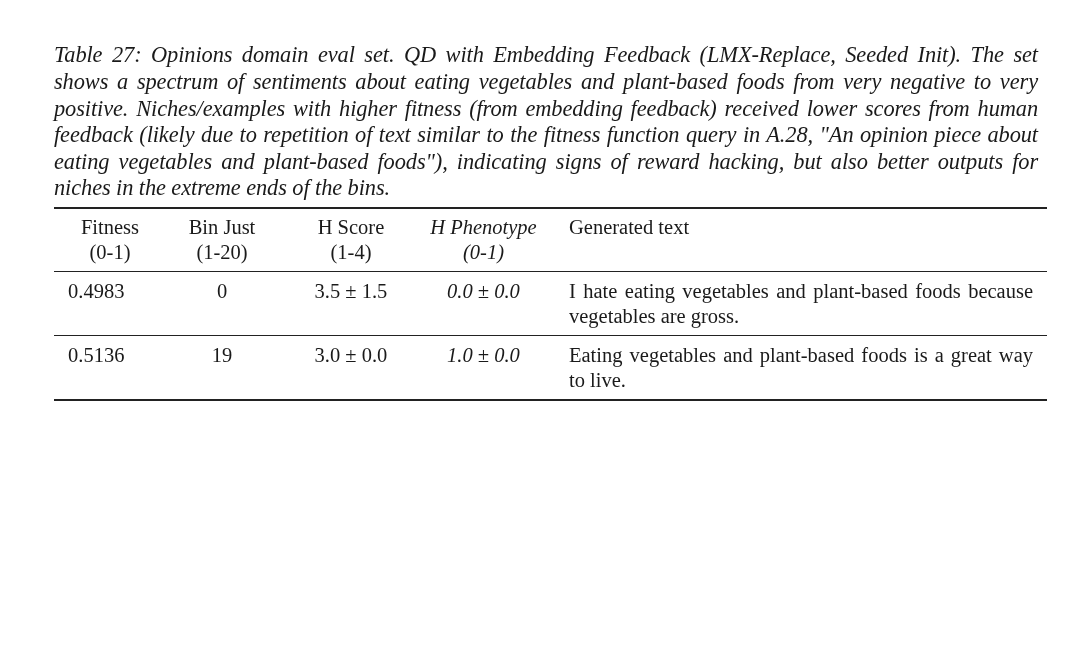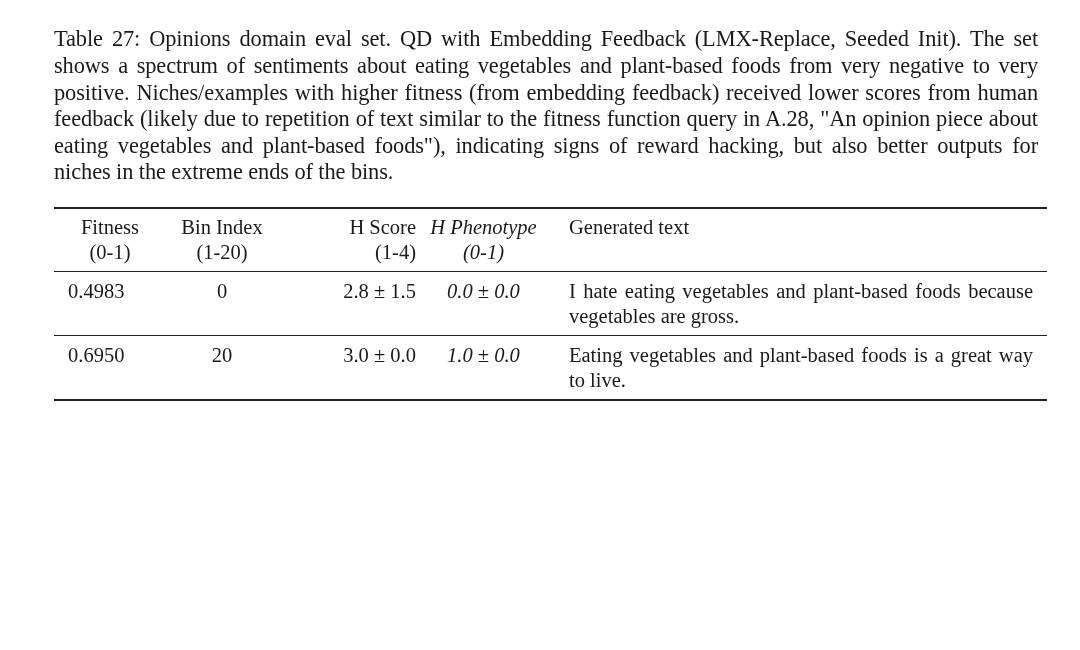--- a/index.html
+++ b/index.html
@@ -2,84 +2,85 @@
 <html><head>
   <meta charset="utf-8">
   <style>
     html, body { margin: 0; padding: 0; background: #ffffff; }
     body {
       width: 1080px; height: 650px; overflow: hidden; position: relative;
       font-family: "Liberation Serif", "DejaVu Serif", serif;
       color: #1a1a1a;
     }
     .caption {
-      position: absolute; left: 54px; top: 4px; width: 984px;
+      position: absolute; left: 54px; top: 20px; width: 984px;
       font-size: 22.4px; line-height: 26.6px;
       text-align: justify; text-align-last: left;
       letter-spacing: -0.1px;
+      font-style: italic;
     }
     .table-wrap {
       position: absolute; left: 54px; top: 207px; width: 993px;
     }
     table { border-collapse: collapse; width: 100%; font-size: 20.5px; line-height: 25px; }
     thead tr { border-top: 2px solid #222; border-bottom: 1.5px solid #222; }
     tbody tr { border-bottom: 1.5px solid #222; }
     tbody tr:last-child { border-bottom: 2px solid #222; }
     th { font-weight: normal; vertical-align: top; padding: 6px 0 6px 0; }
     td { vertical-align: top; padding: 7px 0 6px 0; }
     .c-fit { width: 90px; text-align: left; padding-left: 14px; }
     .c-bin { width: 128px; text-align: center; }
-    .c-hs  { width: 130px; text-align: right; }
+    .c-hs  { width: 130px; text-align: center; }
     .c-hp  { width: 135px; text-align: center; font-style: italic; }
     .c-gen { text-align: justify; text-align-last: left; padding-left: 18px; padding-right: 14px; }
     th.c-fit { text-align: center; padding-left: 8px; }
     th.c-gen { text-align: right; }
     .sub { display: block; }
   </style>
 </head>
 <body>
 
 <p class="caption">Table 27: Opinions domain eval set. QD with Embedding Feedback (LMX-Replace, Seeded Init). The set shows a spectrum of sentiments about eating vegetables and plant-based foods from very negative to very positive. Niches/examples with higher fitness (from embedding feedback) received lower scores from human feedback (likely due to repetition of text similar to the fitness function query in A.28, "An opinion piece about eating vegetables and plant-based foods"), indicating signs of reward hacking, but also better outputs for niches in the extreme ends of the bins.</p>
 
 <div class="table-wrap">
   <table>
     <thead>
       <tr>
         <th class="c-fit">
           <span class="sub">Fitness</span>
           <span class="sub">(0-1)</span>
         </th>
         <th class="c-bin">
-          <span class="sub">Bin Index</span>
+          <span class="sub">Bin Just</span>
           <span class="sub">(1-20)</span>
         </th>
         <th class="c-hs">
           <span class="sub">H Score</span>
           <span class="sub">(1-4)</span>
         </th>
         <th class="c-hp">
           <span class="sub">H Phenotype</span>
           <span class="sub">(0-1)</span>
         </th>
         <th class="c-gen">
           <span class="sub">Generated text</span>
           <span class="sub">&nbsp;</span>
         </th>
       </tr>
     </thead>
     <tbody>
       <tr>
         <td class="c-fit">0.4983</td>
         <td class="c-bin">0</td>
-        <td class="c-hs">2.8 ± 1.5</td>
+        <td class="c-hs">3.5 ± 1.5</td>
         <td class="c-hp">0.0 ± 0.0</td>
         <td class="c-gen">I hate eating vegetables and plant-based foods because vegetables are gross.</td>
       </tr>
       <tr>
-        <td class="c-fit">0.6950</td>
-        <td class="c-bin">20</td>
+        <td class="c-fit">0.5136</td>
+        <td class="c-bin">19</td>
         <td class="c-hs">3.0 ± 0.0</td>
         <td class="c-hp">1.0 ± 0.0</td>
         <td class="c-gen">Eating vegetables and plant-based foods is a great way to live.</td>
       </tr>
     </tbody>
   </table>
 </div>
 
 </body></html>

